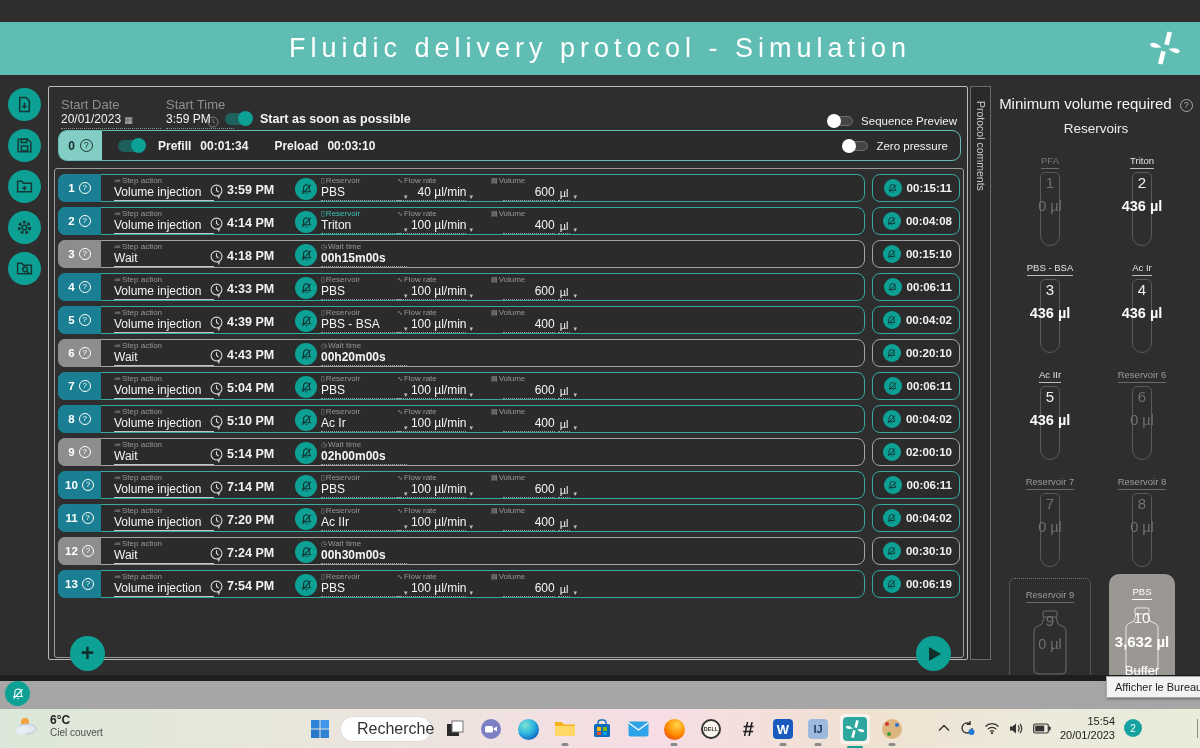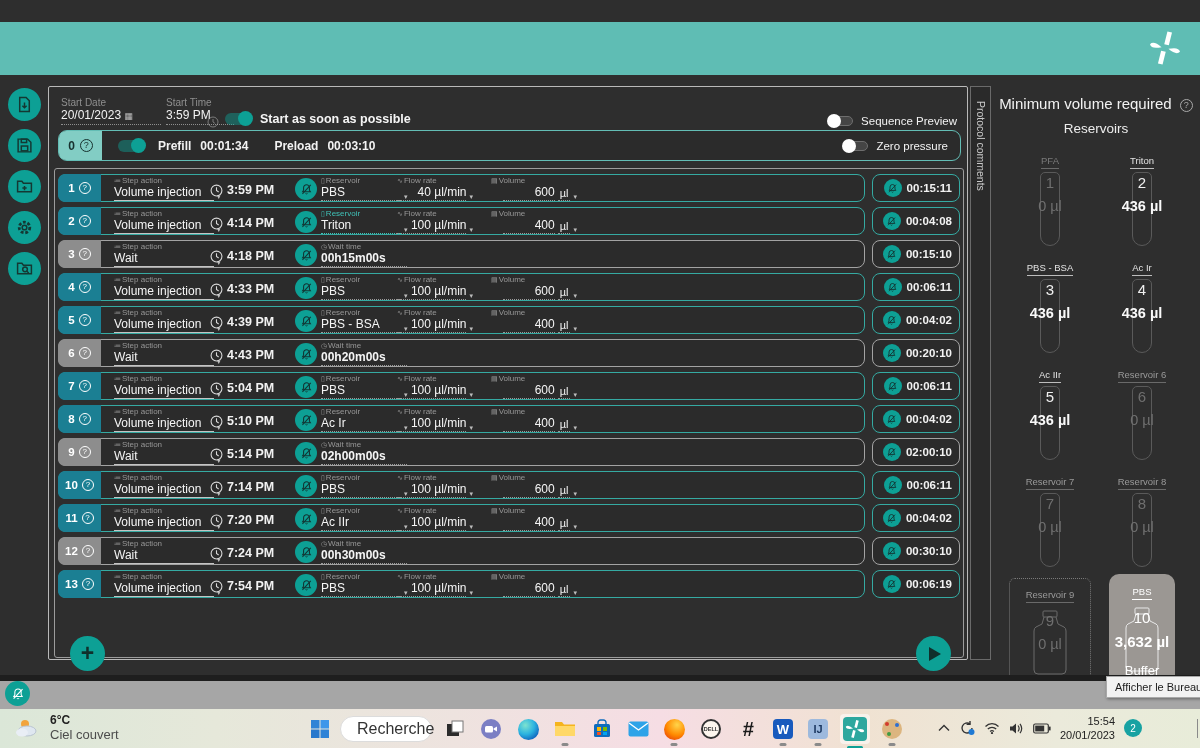--- a/index.html
+++ b/index.html
@@ -26,21 +26,21 @@
   .sidebtn{position:absolute;left:8px;width:33px;height:33px;border-radius:50%;
     background:#0da095;display:flex;align-items:center;justify-content:center;}
   .sidebtn svg{width:17px;height:17px;}
 
   
   .seqpanel{position:absolute;left:48px;top:86px;width:920px;height:574px;
     border:1px solid #b9b9b9;border-radius:2px;}
   .legend{position:absolute;left:10px;top:-9px;background:#2e2e2e;padding:0 7px;
     font-size:12px;color:#ececec;white-space:nowrap;}
 
-  .flabel{font-size:10px;color:#8f8f8f;}
+  .flabel{font-size:13px;color:#8f8f8f;}
   .fvalue{font-size:12px;color:#f2f2f2;}
   .dotted{border-bottom:1px dotted #8f8f8f;padding-bottom:2px;}
 
   .startdate{position:absolute;left:12px;top:10px;}
   .starttime{position:absolute;left:117px;top:10px;}
   .clockdim{position:absolute;left:158px;top:27px;opacity:.55;}
   .asapwrap{position:absolute;left:176px;top:25px;display:flex;align-items:center;gap:9px;}
   .asaplabel{font-size:12.5px;color:#f5f5f5;font-weight:bold;}
   .previewwrap{position:absolute;right:10px;top:28px;display:flex;align-items:center;gap:8px;}
   .smalllabel{font-size:11.5px;color:#f2f2f2;}
@@ -164,21 +164,21 @@
     background:#0da095;display:flex;align-items:center;justify-content:center;}
   .tooltip{position:absolute;left:1106px;top:676px;background:#f2f2f2;border:1px solid #a9a9a9;
     font-size:11px;color:#1c1c1c;padding:4px 8px;box-shadow:1px 1px 3px rgba(0,0,0,.4);
     white-space:nowrap;z-index:9;}
 
   
   .taskbar{position:absolute;left:0;top:709px;width:1200px;height:39px;
     background:linear-gradient(90deg,#dbe7d8 0%,#e6e8da 18%,#eee3df 38%,#f6dde4 55%,#f0e2d2 72%,#ebeadb 88%,#e8ecd9 100%);}
   .weather{position:absolute;left:14px;top:4px;display:flex;align-items:center;gap:8px;}
   .wtemp{font-size:12px;color:#222;font-weight:bold;}
-  .wcond{font-size:13px;color:#4c4c4c;}
+  .wcond{font-size:10px;color:#4c4c4c;}
   .ticon{position:absolute;top:8px;width:24px;height:24px;display:flex;align-items:center;
     justify-content:center;}
   .runbar{position:absolute;left:50%;transform:translateX(-50%);bottom:-5px;width:7px;height:3px;
     border-radius:2px;background:#8a8a8a;}
   .searchpill{position:absolute;left:340px;top:7px;width:92px;height:26px;background:#fff;
     border:1px solid #dcdcdc;border-radius:14px;display:flex;align-items:center;gap:6px;
     padding-left:10px;}
   .searchpill span{font-size:16px;color:#333;}
   .ariaicon{background:rgba(255,255,255,.55);border-radius:4px;}
   .ariabar{position:absolute;left:50%;transform:translateX(-50%);bottom:-5px;width:16px;height:3px;
@@ -189,20 +189,21 @@
     font-size:10px;display:flex;align-items:center;justify-content:center;}
   .showdesk{position:absolute;right:2px;top:10px;width:1px;height:19px;background:#8a8a8a;}
 </style>
 </head>
 <body>
 
 <div class="screen">
 
 
   <div class="header">
+    <div class="htitle">Fluidic delivery protocol - Simulation</div>
     <svg class="hlogo" viewBox="0 0 32 32">
       <g fill="#fff" transform="rotate(14 16 16)">
         <rect x="14.6" y="2" width="4" height="11"></rect>
         <path d="M19 16 Q27 12 29 16 Q27 20 19 16z"></path>
         <rect x="13.4" y="19" width="4" height="11"></rect>
         <path d="M13 16 Q5 12 3 16 Q5 20 13 16z"></path>
       </g>
     </svg>
   </div>
 

